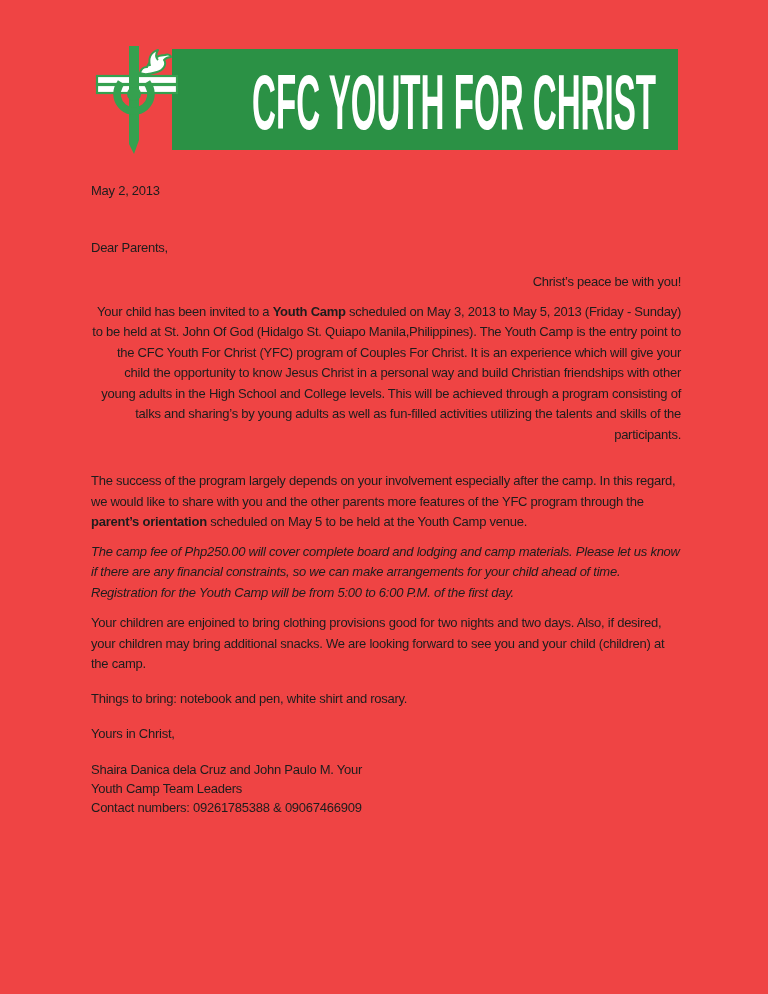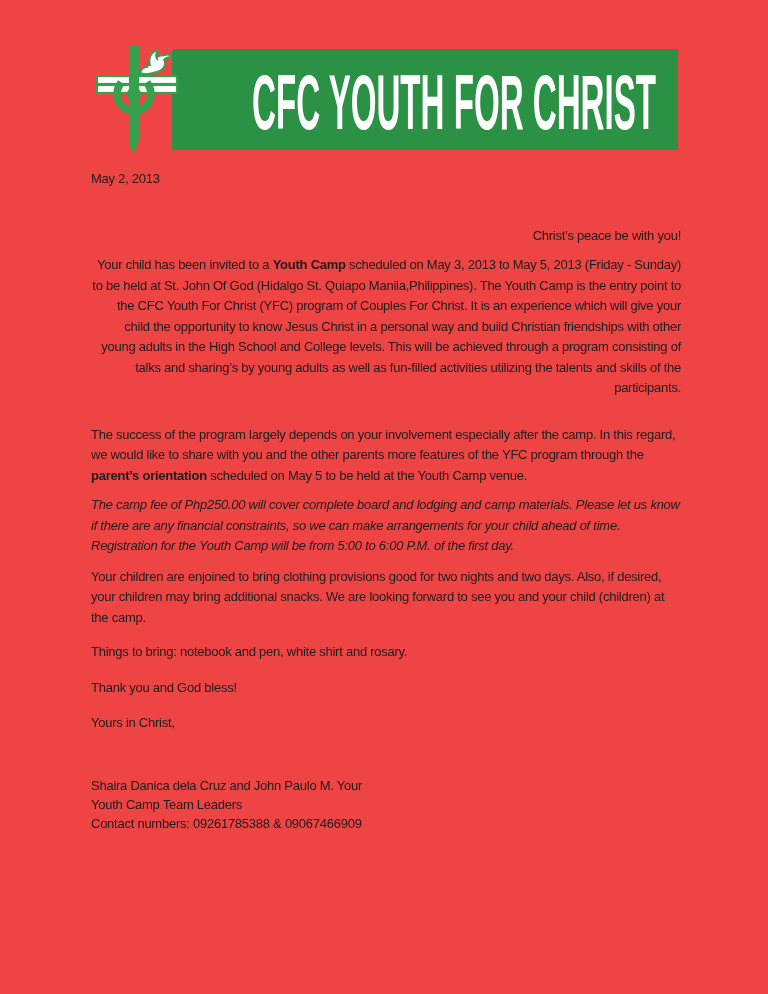--- a/index.html
+++ b/index.html
@@ -35,21 +35,21 @@
     width: 150px;
     height: 122px;
   }
   .logo .green-fill { fill: var(--icon-green, #35a14f); }
   .logo .green-stroke { stroke: var(--icon-green, #35a14f); }
 
   
   .letter {
     position: absolute;
     left: 91px;
-    top: 169px;
+    top: 181px;
     width: 590px;
     font-size: 13px;
     letter-spacing: -0.25px;
     line-height: 20.5px;
     font-weight: 500;
   }
   .letter p { margin: 0; }
   .date       { margin-bottom: 36px !important; }
   .salutation { margin-bottom: 14px !important; }
   .greeting   { margin-bottom: 9px  !important; text-align: right; }
@@ -93,29 +93,29 @@
       <g>
         <path class="green-stroke" d="M46 31 C47 27 50 25 53 25 C56 18 63 13 71 13 C74 12 77 13 77 15 C74 15 72 16 70 18 C73 22 70 28 63 30 C57 32 50 33 46 31 Z" fill="#ffffff" stroke-width="2" stroke-linejoin="round"></path>
         <path class="green-stroke" d="M56 24 C54 16 57 10 64 8 C61 13 62 16 64 18" fill="#ffffff" stroke-width="2" stroke-linejoin="round"></path>
         <path class="green-fill" d="M47 30 L42 33.5 L48 33.5 Z"></path>
       </g>
     </svg>
   </header>
 
   <main class="letter">
     <p class="date">May 2, 2013</p>
+    <p class="salutation">Dear Parents,</p>
     <p class="greeting">Christ’s peace be with you!</p>
 
     <div class="paragraphs" id="paragraphs">
         <p><span>Your child has been invited to a </span><strong>Youth Camp</strong><span> scheduled on May 3, 2013 to May 5, 2013 (Friday - Sunday) to be held at St. John Of God (Hidalgo St. Quiapo Manila,Philippines). The Youth Camp is the entry point to the CFC Youth For Christ (YFC) program of Couples For Christ. It is an experience which will give your child the opportunity to know Jesus Christ in a personal way and build Christian friendships with other young adults in the High School and College levels. This will be achieved through a program consisting of talks and sharing’s by young adults as well as fun-filled activities utilizing the talents and skills of the participants.</span></p>
         <p><span>The success of the program largely depends on your involvement especially after the camp. In this regard, we would like to share with you and the other parents more features of the YFC program through the </span><strong>parent’s orientation</strong><span> scheduled on May 5 to be held at the Youth Camp venue.</span></p>
         <p><span>The camp fee of Php250.00 will cover complete board and lodging and camp materials. Please let us know if there are any financial constraints, so we can make arrangements for your child ahead of time. Registration for the Youth Camp will be from 5:00 to 6:00 P.M. of the first day.</span></p>
         <p><span>Your children are enjoined to bring clothing provisions good for two nights and two days. Also, if desired, your children may bring additional snacks. We are looking forward to see you and your child (children) at the camp.</span></p>
         <p><span>Things to bring: notebook and pen, white shirt and rosary.</span></p>
-        <p><span>Thank you and God bless!</span></p>
         <p><span>Yours in Christ,</span></p>
       </div>
 
     <div class="signature">
       <p>Shaira Danica dela Cruz and John Paulo M. Your</p>
       <p>Youth Camp Team Leaders</p>
       <p>Contact numbers: 09261785388 &amp; 09067466909</p>
     </div>
   </main>
 

